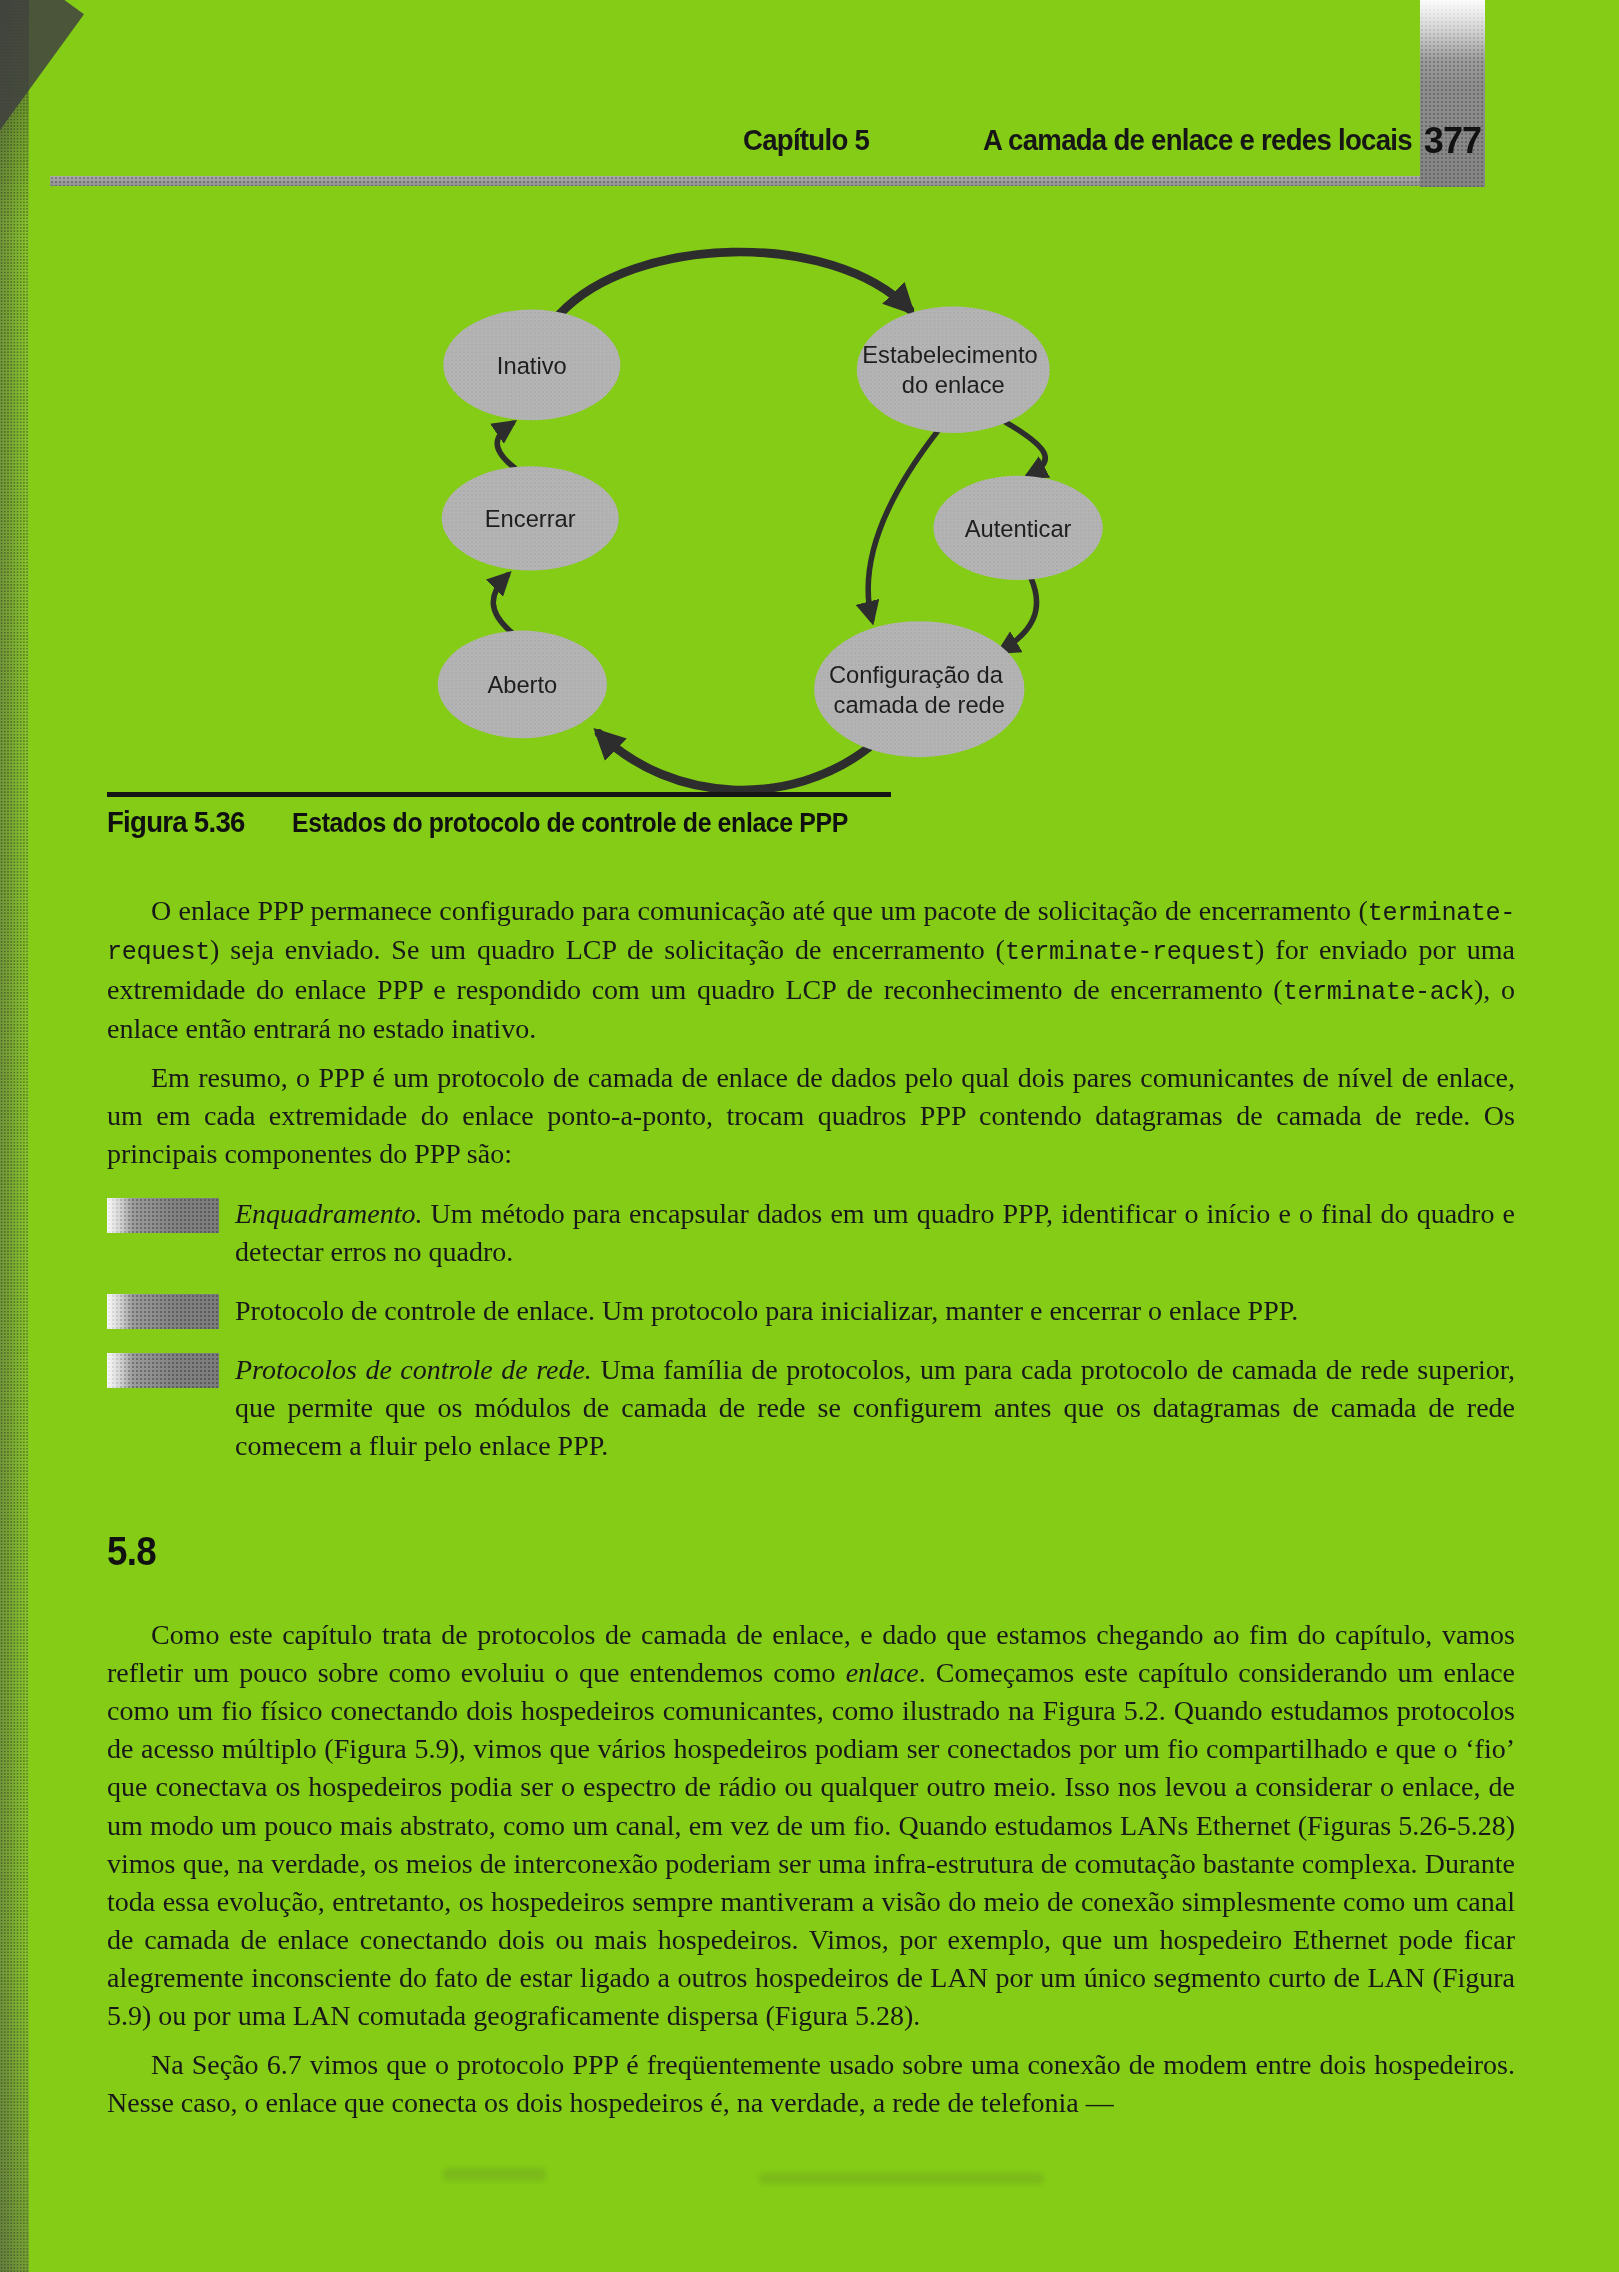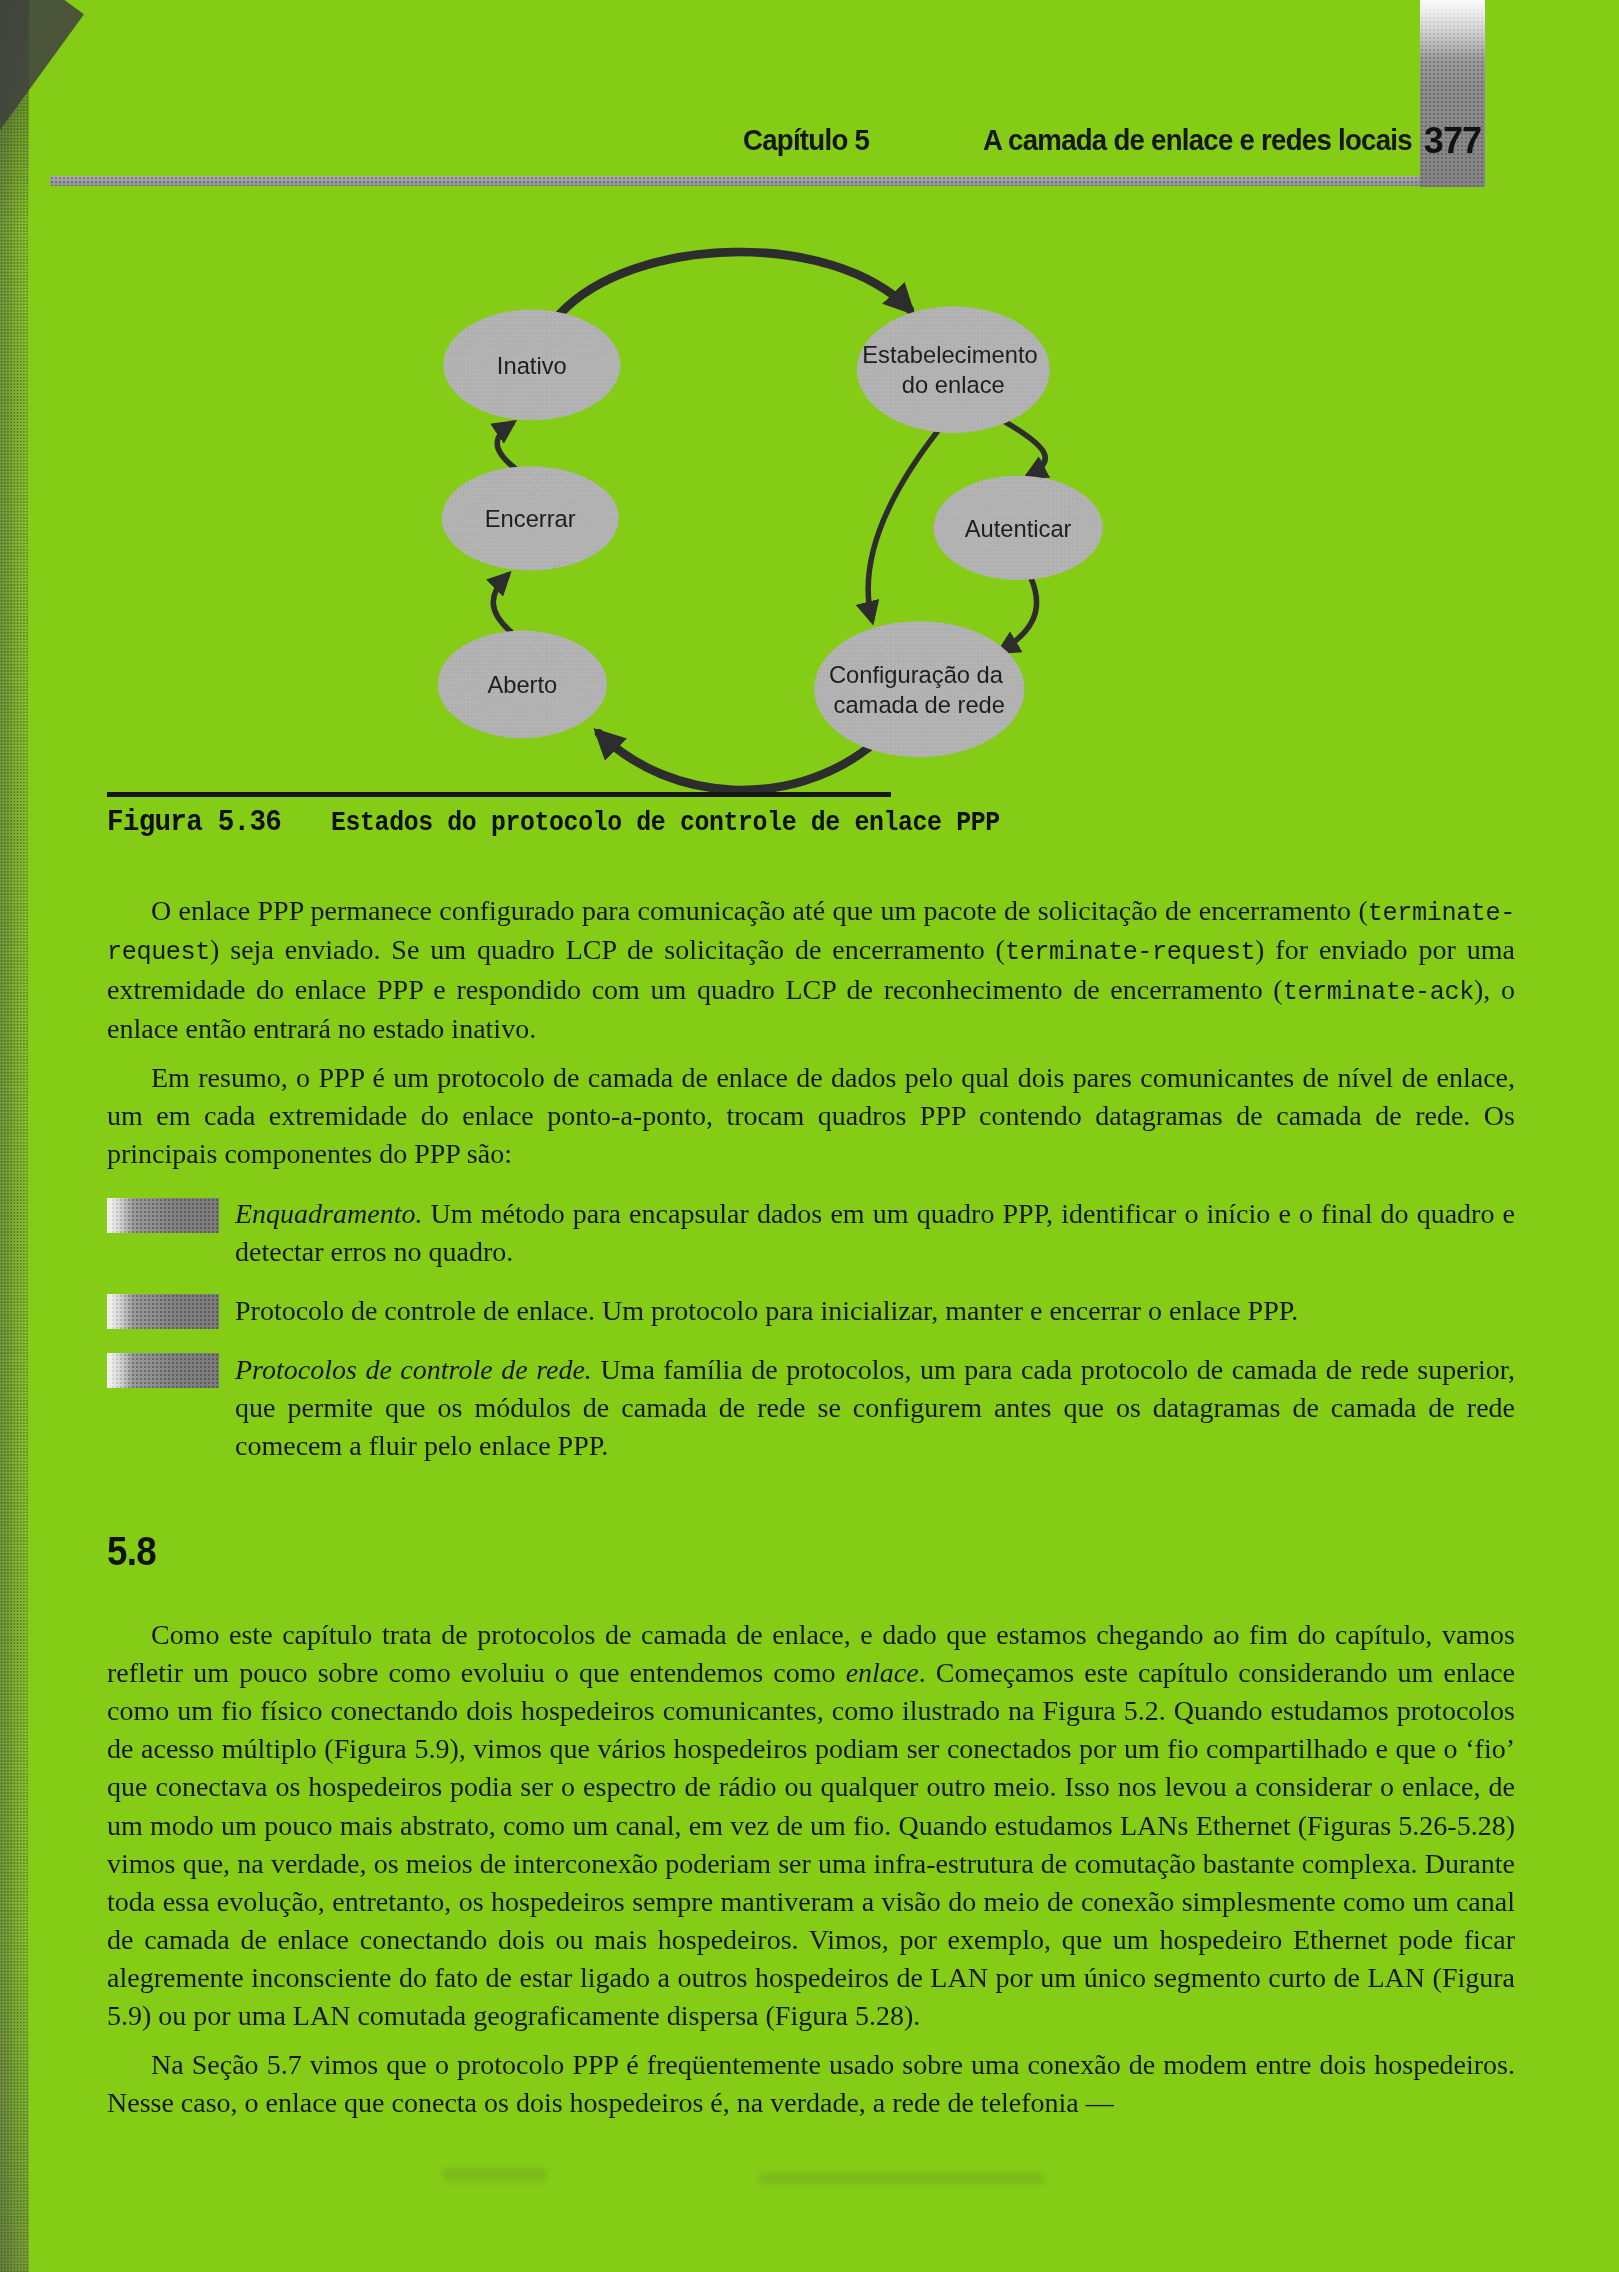--- a/index.html
+++ b/index.html
@@ -62,21 +62,21 @@
   .node-label{
     font-family:"Liberation Sans",sans-serif;font-size:30px;fill:#1e1e1e;
     text-anchor:middle;
   }
   .fig-caption-rule{
     position:absolute;left:107px;top:792px;width:784px;height:4.7px;background:#161616;
   }
   .fig-caption{
     position:absolute;left:107px;top:805px;width:1265px;
     display:flex;align-items:baseline;gap:35px;
-    font-family:Liberation Mono, monospace;color:#101010;
+    font-family:Liberation Sans, sans-serif;color:#101010;
   }
   .fig-caption .lbl{font-weight:700;font-size:30px;letter-spacing:-0.8px;white-space:nowrap;}
   .fig-caption .cap{font-weight:700;font-size:27px;letter-spacing:-0.4px;white-space:nowrap;}
   
   .body-col{
     position:absolute;left:107px;top:892px;width:1408px;
     font-size:28px;line-height:1.36;text-align:justify;color:#181818;
   }
   .para{margin:0 0 11px 0;}
   .indent{text-indent:44px;}
@@ -209,21 +209,21 @@
         <span class="bullet-text"><span class="seg-italic">Protocolos de controle de rede.</span><span> Uma família de protocolos, um para cada protocolo de camada de rede superior, que permite que os módulos de camada de rede se configurem antes que os datagramas de camada de rede comecem a fluir pelo enlace PPP.</span></span>
       </li>
     </ul>
 
     <div class="section-heading">
       <span class="num"><span class="cond">5.8</span></span>
     </div>
 
     <p class="para indent"><span>Como este capítulo trata de protocolos de camada de enlace, e dado que estamos chegando ao fim do capítulo, vamos refletir um pouco sobre como evoluiu o que entendemos como </span><span class="seg-italic">enlace</span><span>. Começamos este capítulo considerando um enlace como um fio físico conectando dois hospedeiros comunicantes, como ilustrado na Figura 5.2. Quando estudamos protocolos de acesso múltiplo (Figura 5.9), vimos que vários hospedeiros podiam ser conectados por um fio compartilhado e que o ‘fio’ que conectava os hospedeiros podia ser o espectro de rádio ou qualquer outro meio. Isso nos levou a considerar o enlace, de um modo um pouco mais abstrato, como um canal, em vez de um fio. Quando estudamos LANs Ethernet (Figuras 5.26-5.28) vimos que, na verdade, os meios de interconexão poderiam ser uma infra-estrutura de comutação bastante complexa. Durante toda essa evolução, entretanto, os hospedeiros sempre mantiveram a visão do meio de conexão simplesmente como um canal de camada de enlace conectando dois ou mais hospedeiros. Vimos, por exemplo, que um hospedeiro Ethernet pode ficar alegremente inconsciente do fato de estar ligado a outros hospedeiros de LAN por um único segmento curto de LAN (Figura 5.9) ou por uma LAN comutada geograficamente dispersa (Figura 5.28).</span></p>
 
-    <p class="para indent"><span>Na Seção 5.7 vimos que o protocolo PPP é freqüentemente usado sobre uma conexão de modem entre dois hospedeiros. Nesse caso, o enlace que conecta os dois hospedeiros é, na verdade, a rede de telefonia —</span></p>
+    <p class="para indent"><span>Na Seção 6.7 vimos que o protocolo PPP é freqüentemente usado sobre uma conexão de modem entre dois hospedeiros. Nesse caso, o enlace que conecta os dois hospedeiros é, na verdade, a rede de telefonia —</span></p>
 
   </div>
 
   <div class="smudge" style="left:443px;top:2168px;width:103px;height:12.7px;"></div>
   <div class="smudge" style="left:759px;top:2173px;width:285px;height:11px;"></div>
 
 </div>
 
 
 </body></html>

